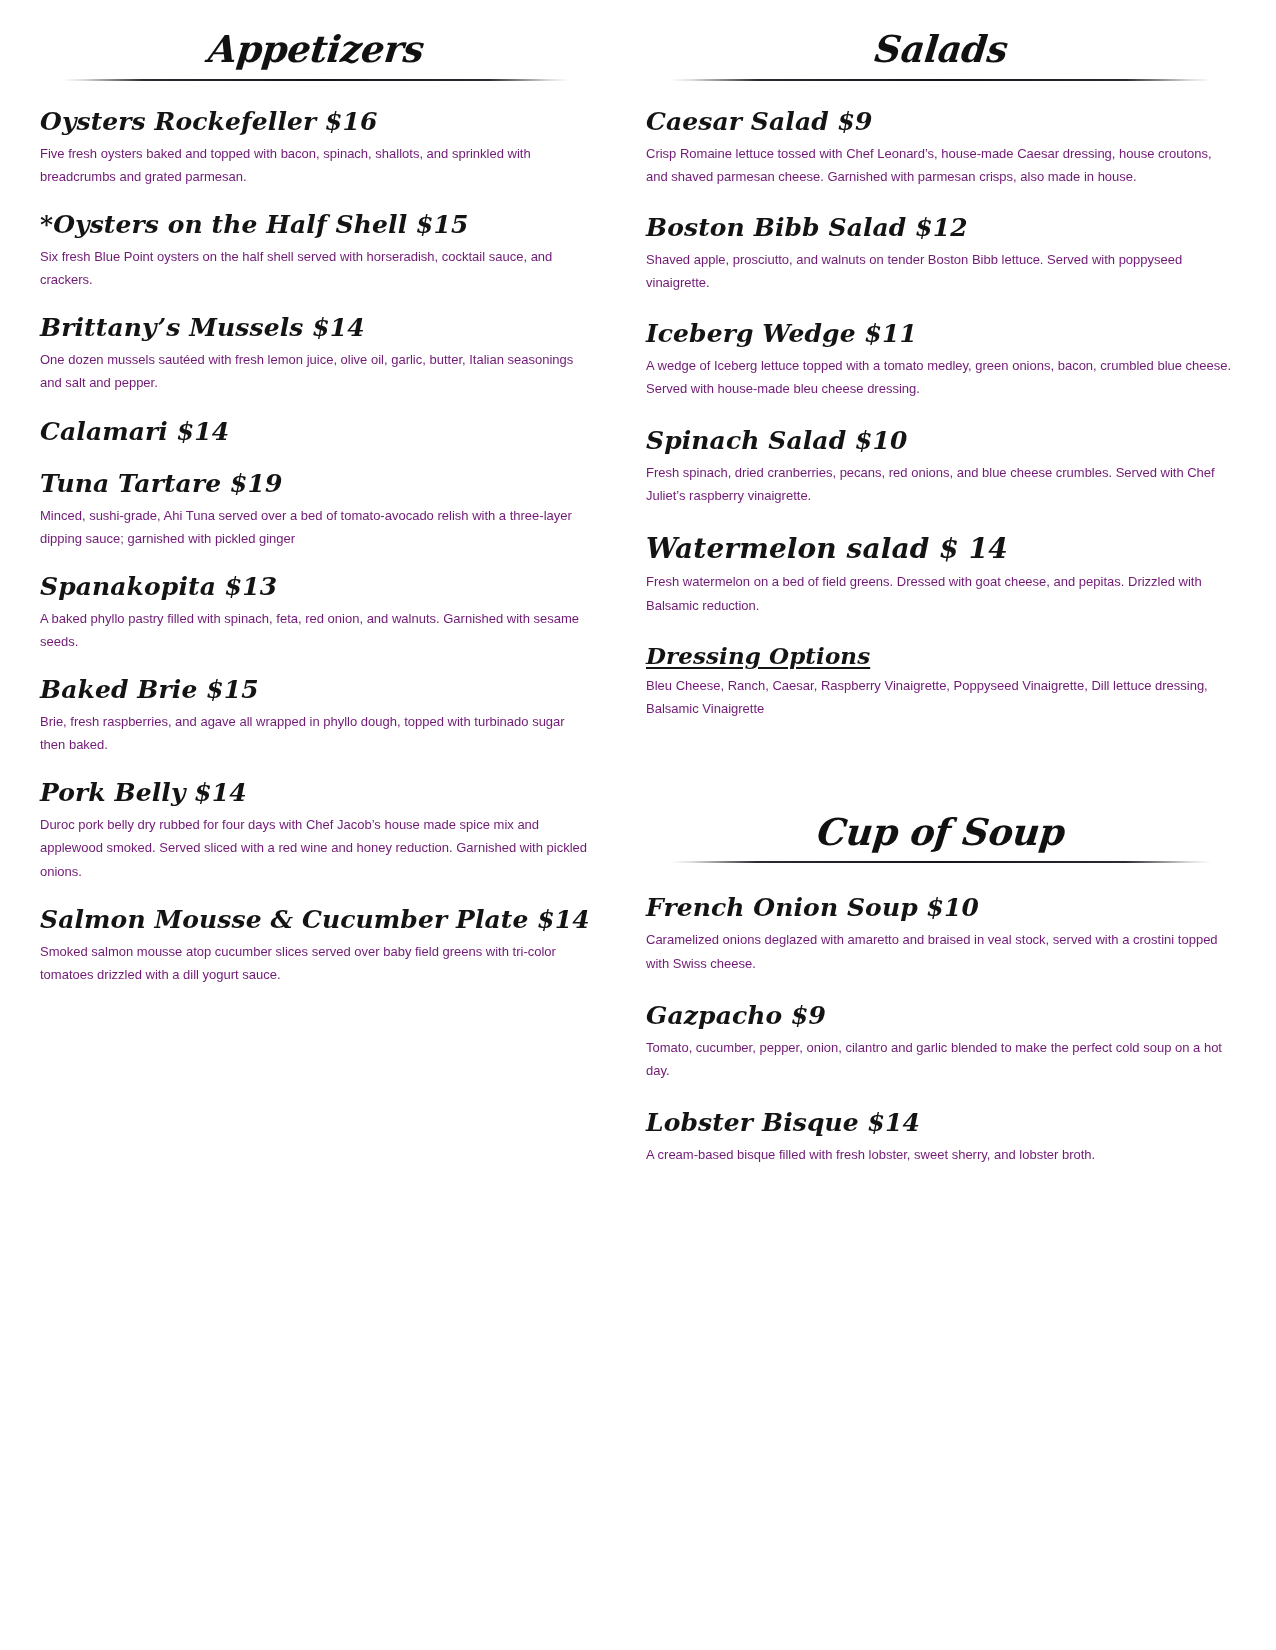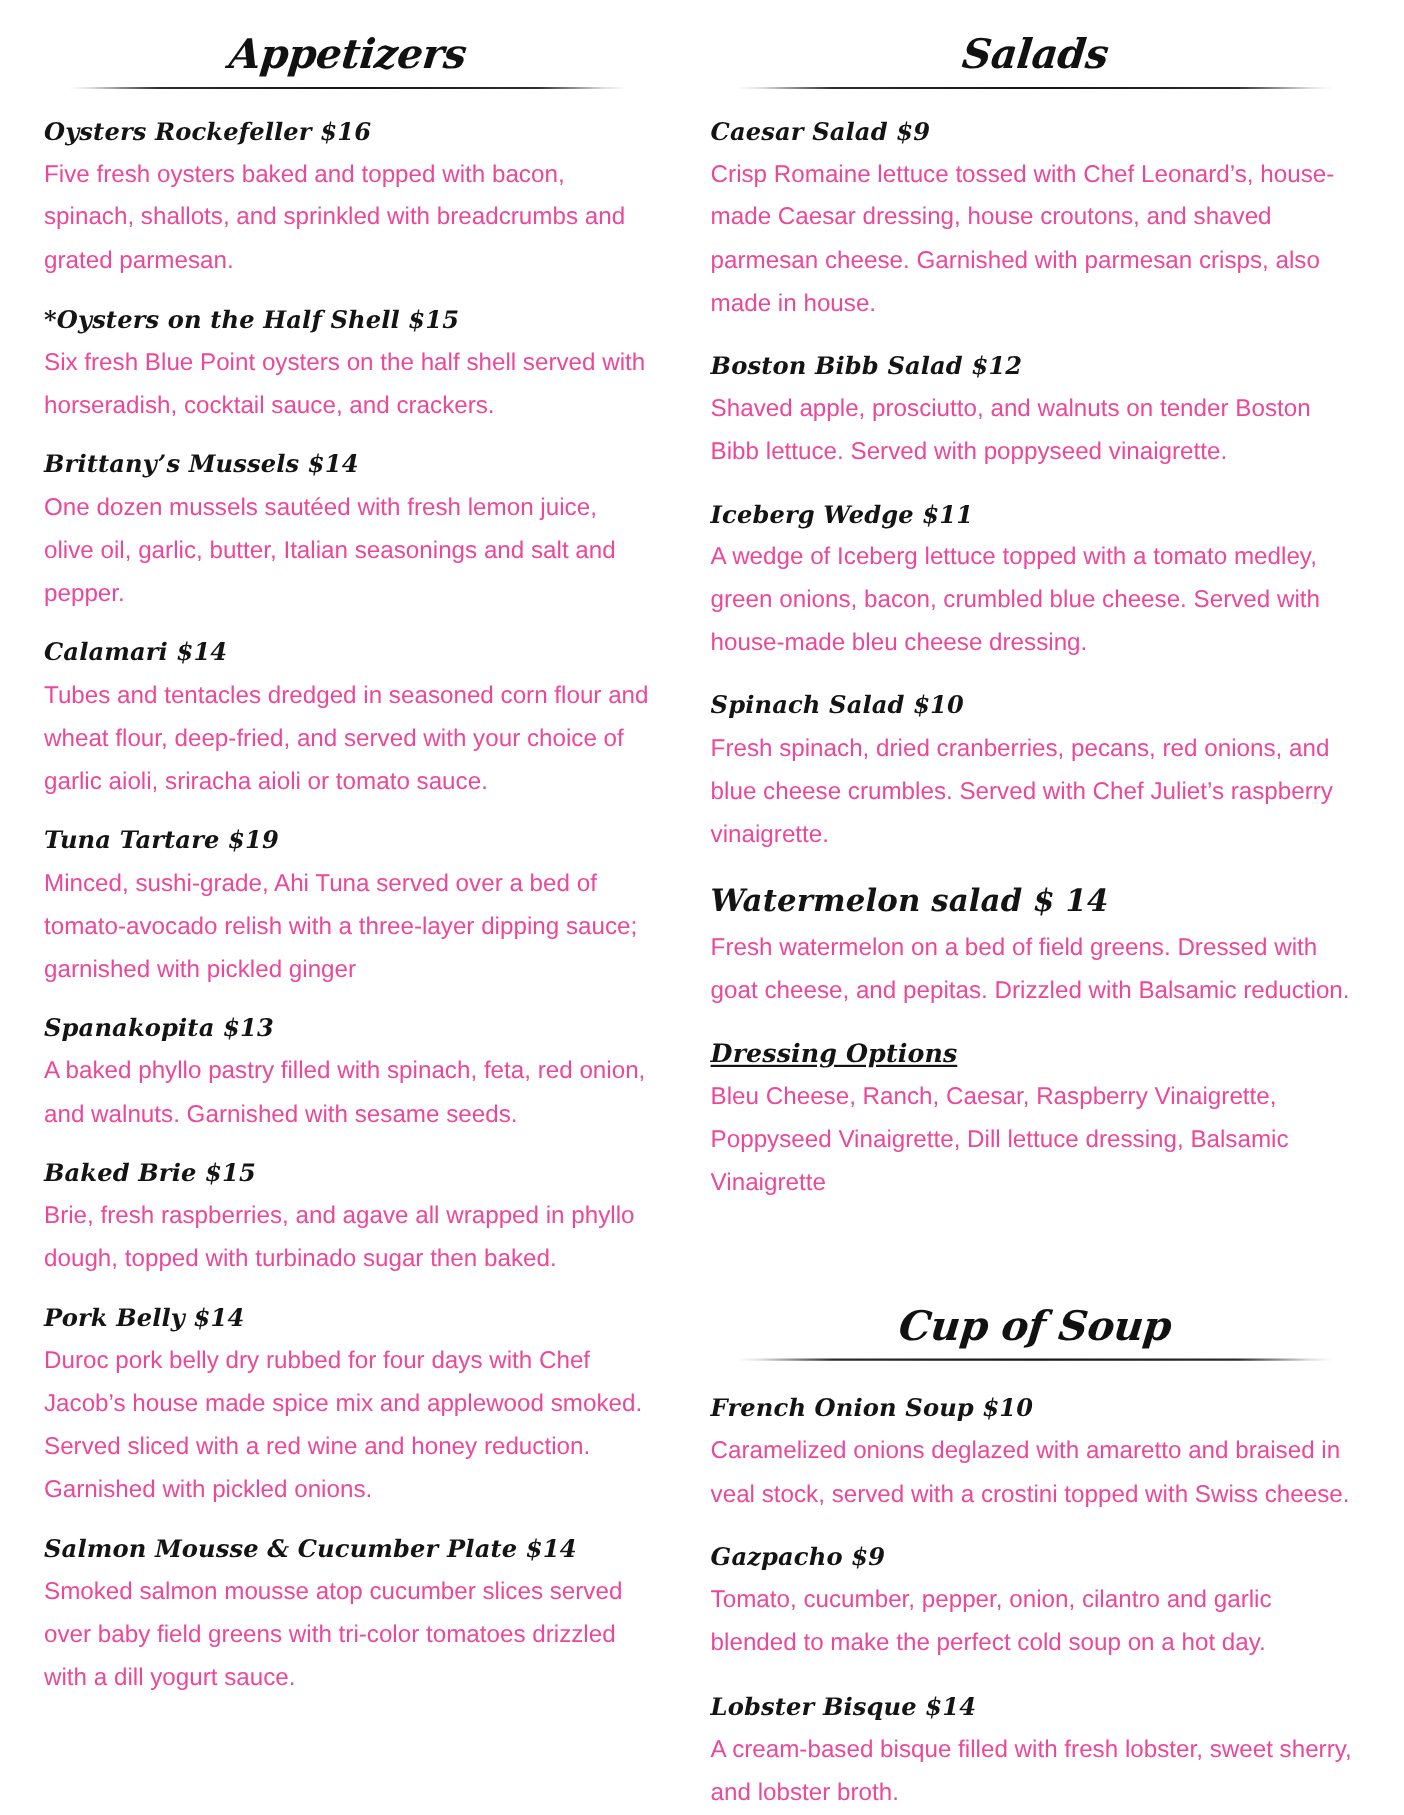--- a/index.html
+++ b/index.html
@@ -81,31 +81,31 @@
   }
   .item {
     margin-bottom: 22px;
   }
   .item:last-child { margin-bottom: 0; }
 
   .item-title {
     font-family: "DejaVu Serif", "Liberation Serif", serif;
     font-style: italic;
     font-weight: 700;
-    font-size: 22px;
+    font-size: 25px;
     line-height: 1.2;
     color: #141414;
     margin-bottom: 5px;
     letter-spacing: 0.1px;
   }
   .item-desc {
     font-family: "Liberation Sans", sans-serif;
-    font-size: 22px;
+    font-size: 13px;
     line-height: 1.78;
-    color: #ec4899;
+    color: #701a75;
     font-weight: 400;
   }
 
   
   .item.tight { margin-bottom: 4px; }
 
   .item-title.larger {
     font-size: 28px;
   }
   .item-title.underlined {
@@ -146,21 +146,20 @@
           <div class="item-desc">Six fresh Blue Point oysters on the half shell served with horseradish, cocktail sauce, and crackers.</div>
         </div>
 
         <div class="item">
           <div class="item-title">Brittany’s Mussels $14</div>
           <div class="item-desc">One dozen mussels sautéed with fresh lemon juice, olive oil, garlic, butter, Italian seasonings and salt and pepper.</div>
         </div>
 
         <div class="item">
           <div class="item-title">Calamari $14</div>
-          <div class="item-desc">Tubes and tentacles dredged in seasoned corn flour and wheat flour, deep-fried, and served with your choice of garlic aioli, sriracha aioli or tomato sauce.</div>
         </div>
 
         <div class="item">
           <div class="item-title">Tuna Tartare $19</div>
           <div class="item-desc">Minced, sushi-grade, Ahi Tuna served over a bed of tomato-avocado relish with a three-layer dipping sauce; garnished with pickled ginger</div>
         </div>
 
         <div class="item">
           <div class="item-title">Spanakopita $13</div>
           <div class="item-desc">A baked phyllo pastry filled with spinach, feta, red onion, and walnuts. Garnished with sesame seeds.</div>

